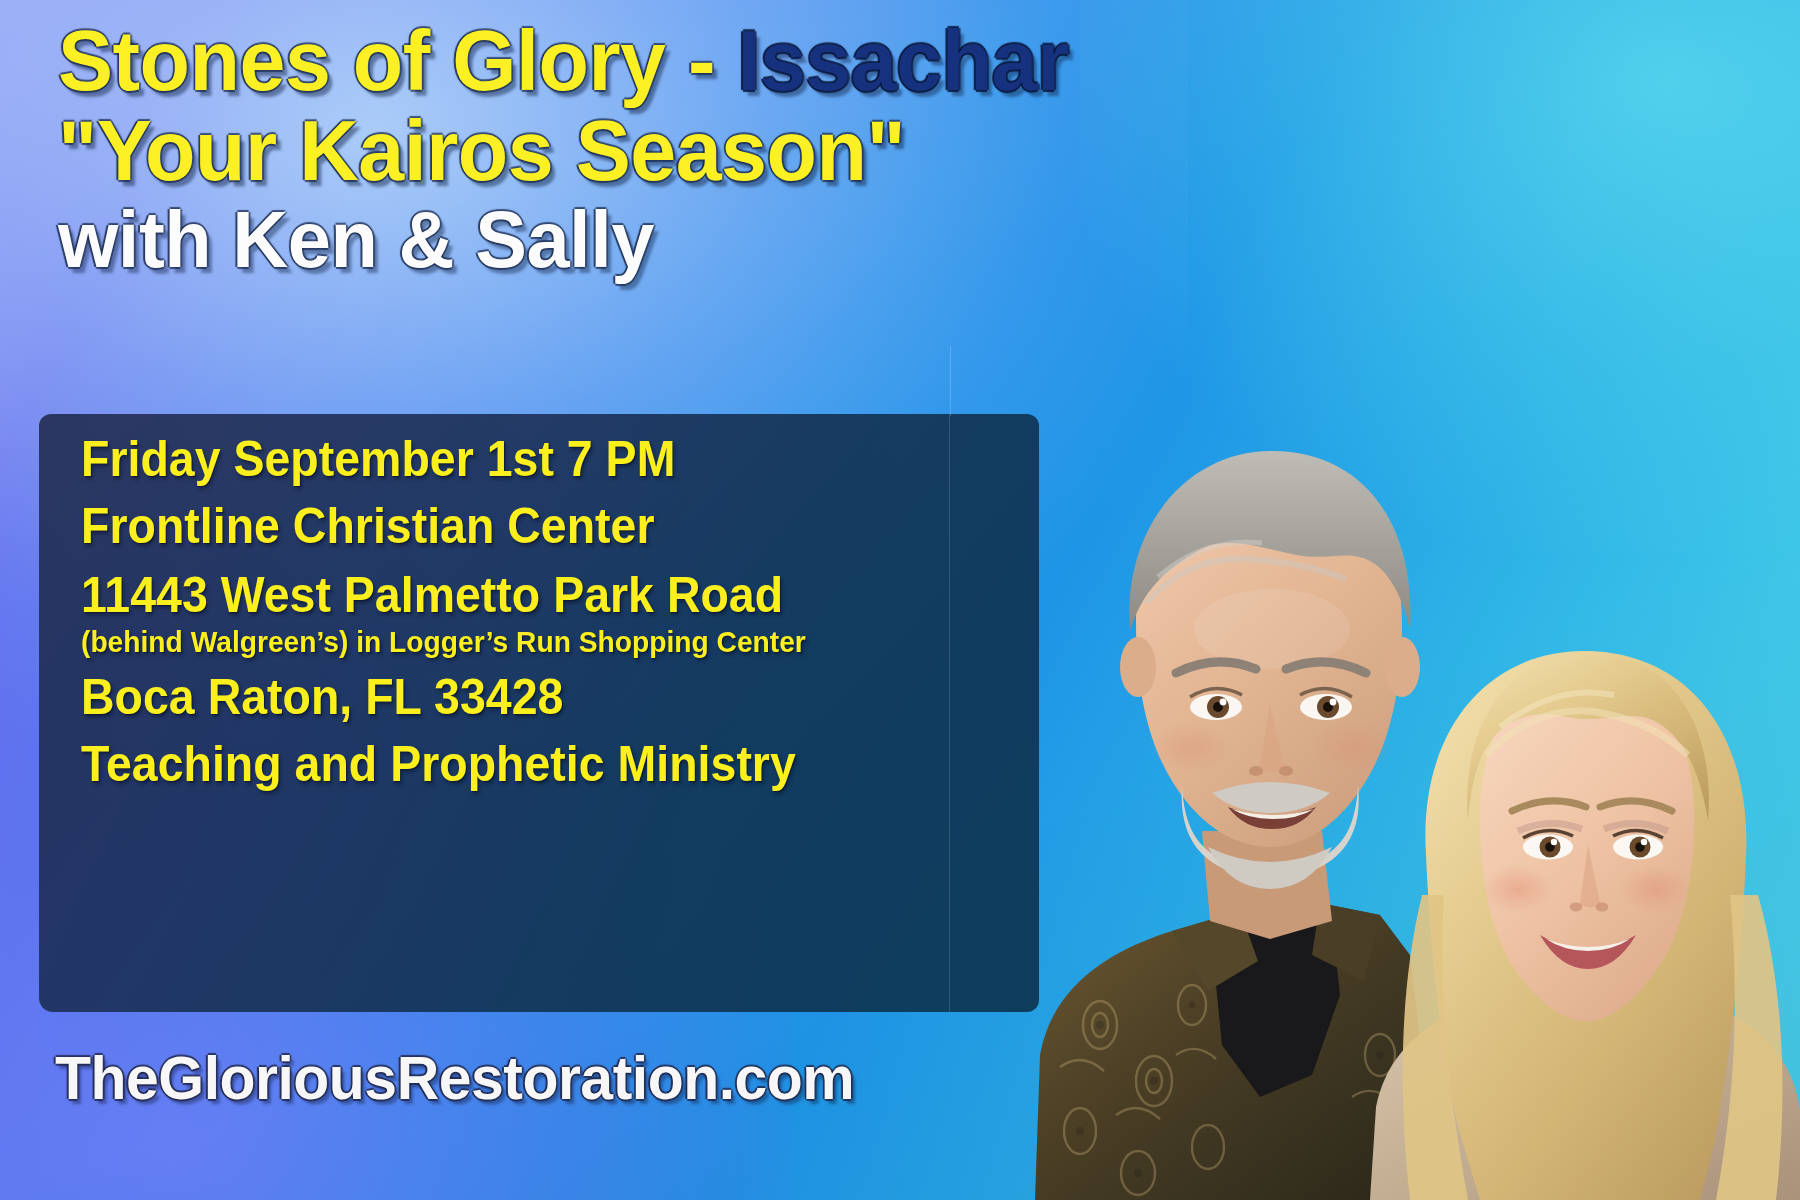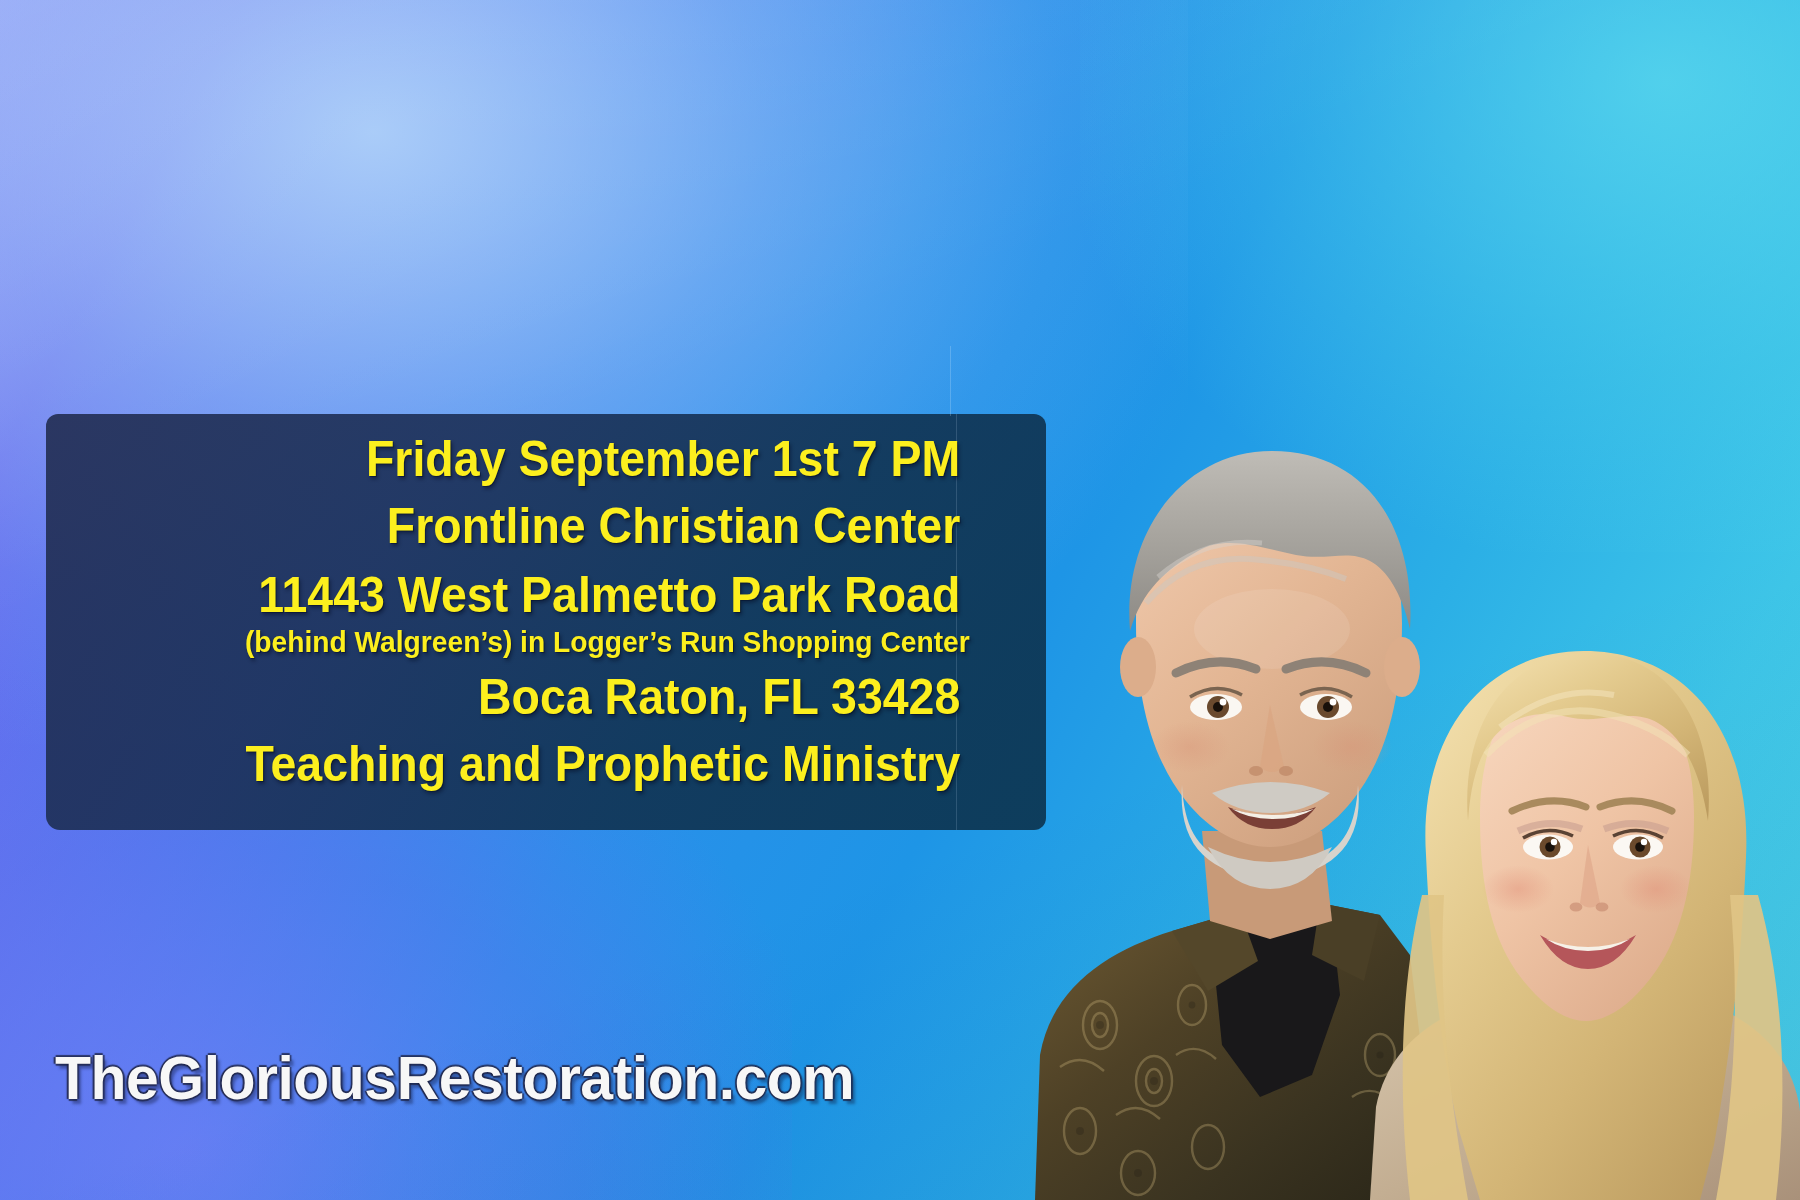--- a/index.html
+++ b/index.html
@@ -131,26 +131,25 @@
       -2px 0 1px rgba(26,44,80,0.88),
       2px 0 1px rgba(26,44,80,0.62),
       0 -2px 1px rgba(26,44,80,0.76),
       0 2px 1px rgba(26,44,80,0.76),
       5px 6px 3px rgba(10,28,62,0.40);
   }
 
   
   .info-panel {
     position: absolute;
-    left: 46px;
+    left: 39px;
     top: 414px;
     width: 1000px;
-    height: 416px;
+    height: 598px;
     z-index: 25;
-    text-align: right;
   }
   .panel-fill {
     position: absolute;
     inset: 0;
     background: linear-gradient(128deg,
       rgba(34,45,82,0.90) 0%,
       rgba(28,48,88,0.91) 34%,
       rgba(16,52,84,0.92) 66%,
       rgba(12,54,82,0.93) 100%);
     border-radius: 12px 12px 12px 14px;
@@ -415,20 +414,25 @@
         <path d="M648 490 L640 548 q10 9 20 0 Z" fill="#E0A98C" opacity="0.72"></path>
         <ellipse cx="636" cy="552" rx="6.4" ry="4.6" fill="#C2856A" opacity="0.58"></ellipse>
         <ellipse cx="662" cy="552" rx="6.4" ry="4.6" fill="#C2856A" opacity="0.58"></ellipse>
 
         <path d="M600 580 q48 30 96 0 q-20 34 -48 34 q-28 0 -48 -34 Z" fill="#B5565A"></path>
         <path d="M606 584 q42 16 84 0 q-18 12 -42 12 q-24 0 -42 -12 Z" fill="#F6F1E8"></path>
       </g>
     </svg>
   </div>
 
+  <div class="headline">
+    <div class="hl-line hl1"><span class="ink-yellow">Stones of Glory - </span><span class="ink-navy">Issachar</span></div>
+    <div class="hl-line hl2 ink-yellow">"Your Kairos Season"</div>
+    <div class="hl-line hl3 ink-white">with Ken &amp; Sally</div>
+  </div>
 
   <div class="panel-seam-above"></div>
   <div class="info-panel">
     <div class="panel-fill"></div>
     <div class="panel-seam"></div>
     <div class="panel-text">
       <div class="pl pl-date">Friday September 1st 7 PM</div>
       <div class="pl pl-venue">Frontline Christian Center</div>
       <div class="pl pl-street">11443 West Palmetto Park Road</div>
       <div class="pl pl-behind">(behind Walgreen’s) in Logger’s Run Shopping Center</div>

